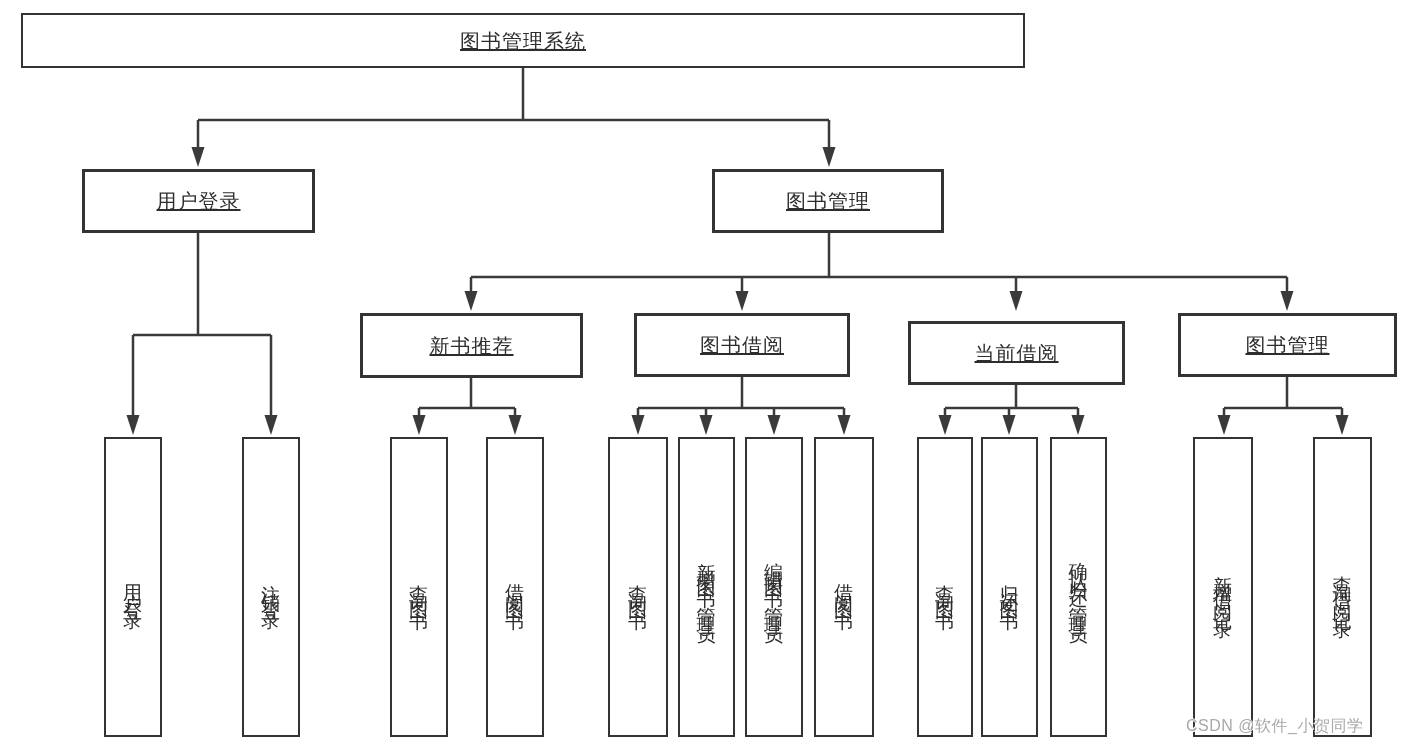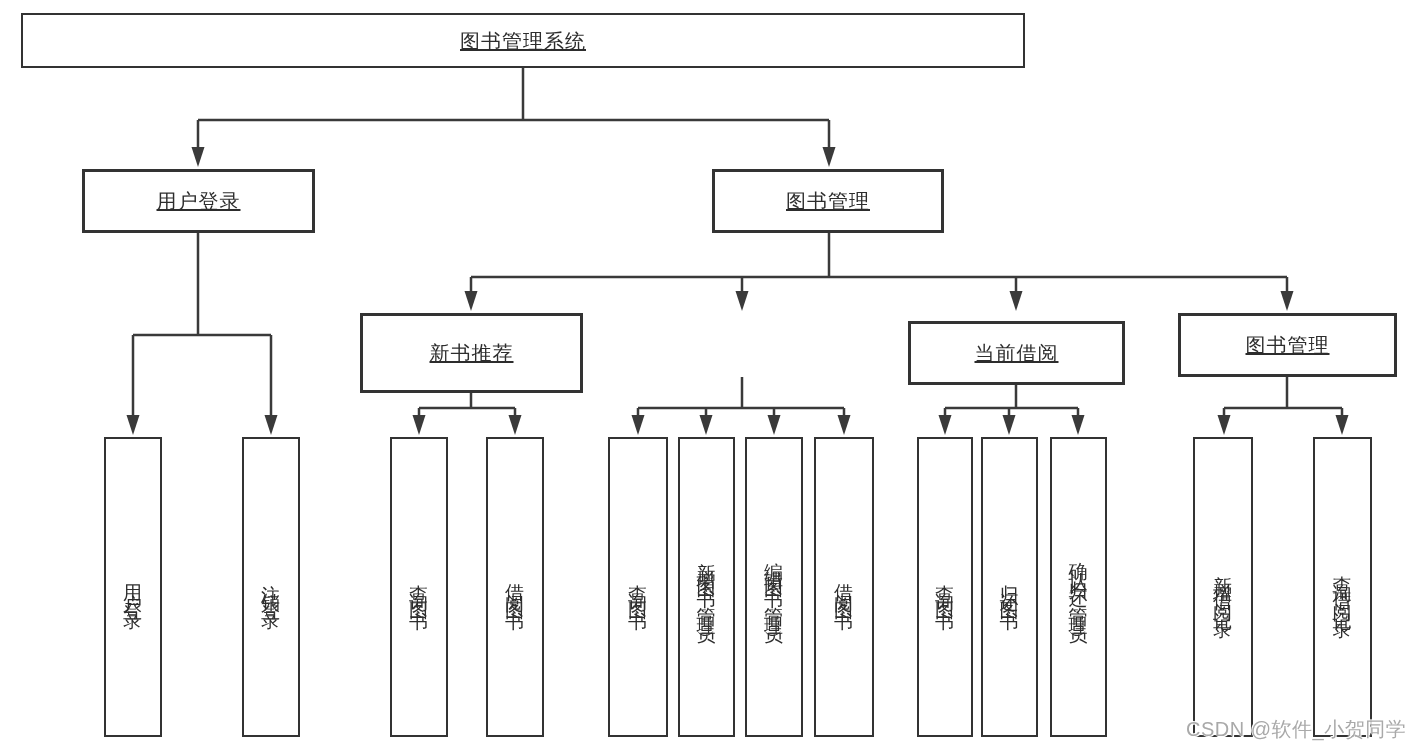--- a/index.html
+++ b/index.html
@@ -36,21 +36,21 @@
     font-size: 19px;
     letter-spacing: 9px;
     line-height: 1;
     white-space: nowrap;
   }
   #wires { position: absolute; left: 0; top: 0; pointer-events: none; }
   #watermark {
     position: absolute;
     left: 1186px;
     top: 716px;
-    font-size: 20px;
+    font-size: 16px;
     letter-spacing: 0.5px;
     color: var(--wm, #a9a9a9);
     white-space: nowrap;
     text-shadow: 1px 1px 0 #fff, -1px -1px 0 #fff, 0 0 2px #fff;
   }
 </style>
 </head>
 <body>
 
 <div id="stage" style="--bg: #ffffff; --border: #333333; --text: #2d2d2d; --wm: #a9a9a9;">
@@ -88,22 +88,25 @@
     <span>图书管理系统</span>
   </div>
 
   <div class="node h" style="left:82px; top:169px; width:233px; height:64px;">
     <span>用户登录</span>
   </div>
   <div class="node h" style="left:712px; top:169px; width:232px; height:64px;">
     <span>图书管理</span>
   </div>
 
-  <div class="node h" style="left:360px; top:313px; width:223px; height:80px;">
+  <div class="node h" style="left:360px; top:313px; width:223px; height:65px;">
     <span>新书推荐</span>
+  </div>
+  <div class="node h" style="left:634px; top:313px; width:216px; height:64px;">
+    <span>图书借阅</span>
   </div>
   <div class="node h" style="left:908px; top:313px; width:217px; height:64px;margin-top:8px;">
     <span>当前借阅</span>
   </div>
   <div class="node h" style="left:1178px; top:313px; width:219px; height:64px;">
     <span>图书管理</span>
   </div>
 
   <div class="node leaf" style="left:104px; width:58px;">
     <span>用户登录</span>

